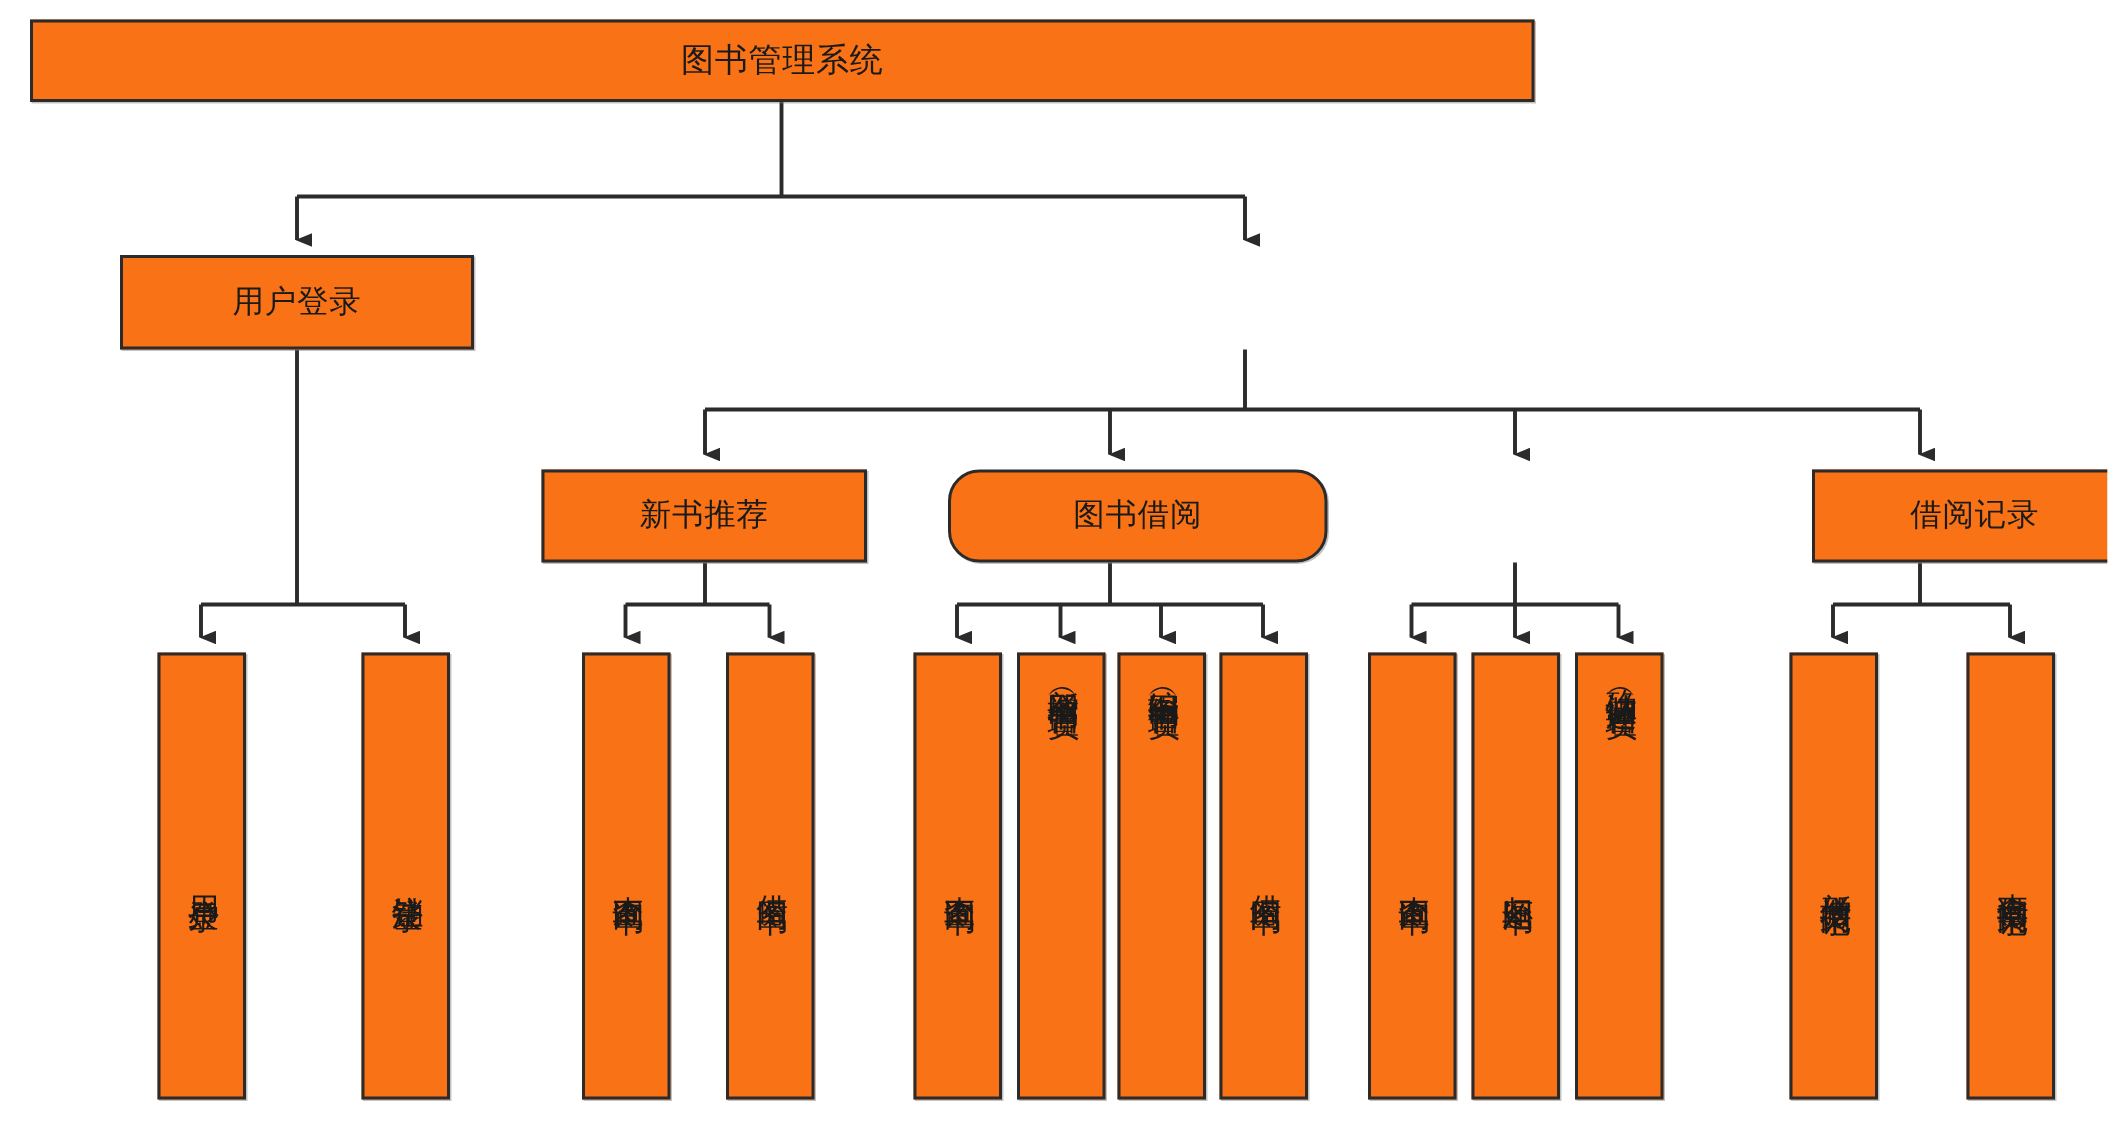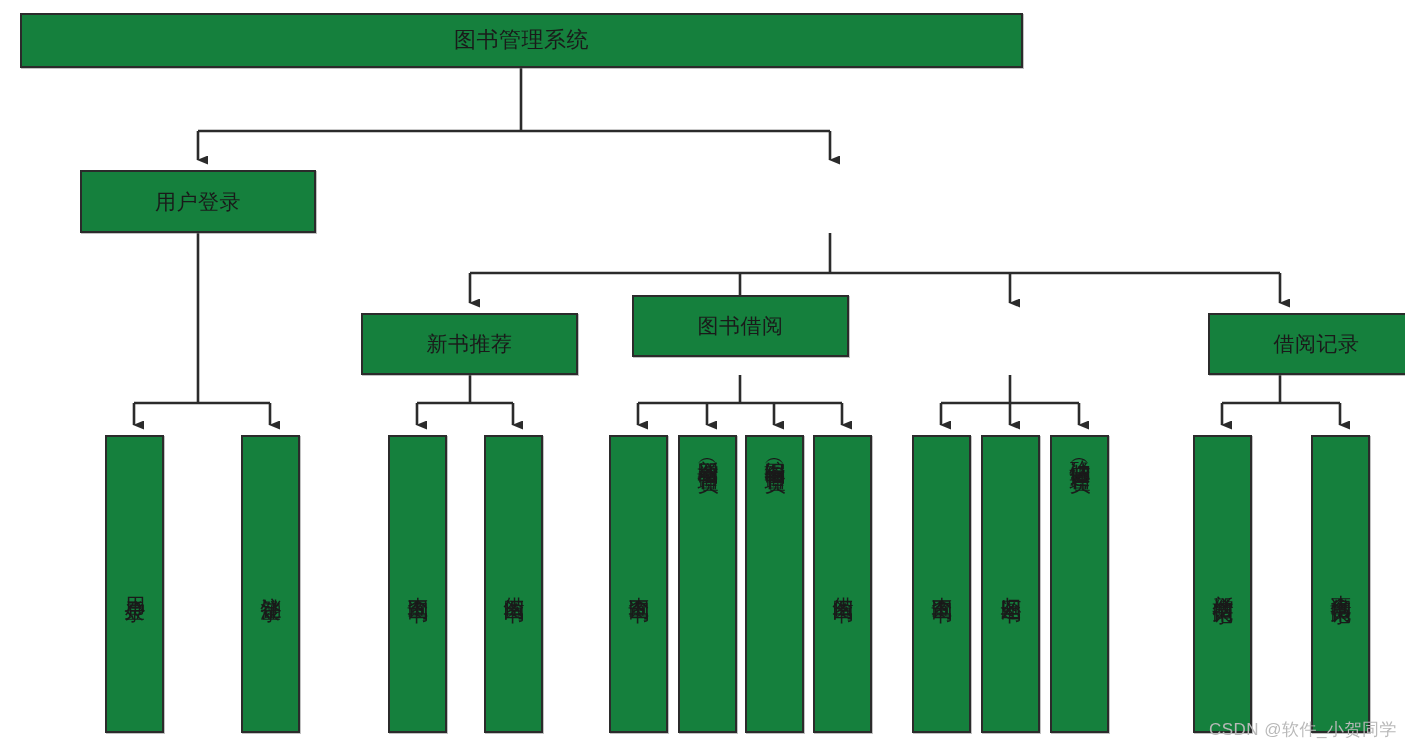--- a/index.html
+++ b/index.html
@@ -22,21 +22,21 @@
     left: 0;
     top: 0;
     width: 1405px;
     height: 747px;
     pointer-events: none;
   }
   .node {
     position: absolute;
     box-sizing: border-box;
     border: 2px solid #2b2b2b;
-    background: #15803d;
+    background: #f97316;
     display: flex;
     align-items: center;
     justify-content: center;
     color: #1a1a1a;
     box-shadow: 1px 1px 0 rgba(120,120,120,0.45);
   }
   .node .lbl {
     display: block;
     text-align: center;
     letter-spacing: 0.5px;
@@ -132,21 +132,21 @@
     <span class="lbl">图书管理系统</span>
   </div>
 
   <div class="node horiz" style="left:80px; top:170px; width:236px; height:63px;">
     <span class="lbl">用户登录</span>
   </div>
 
   <div class="node horiz" style="left:361px; top:313px; width:217px; height:62px;">
     <span class="lbl">新书推荐</span>
   </div>
-  <div class="node horiz" style="left:632px; top:295px; width:217px; height:62px;">
+  <div class="node horiz" style="left:632px; top:313px; width:253px; height:62px;border-radius:21px;">
     <span class="lbl">图书借阅</span>
   </div>
   <div class="node horiz" style="left:1208px; top:313px; width:217px; height:62px;">
     <span class="lbl">借阅记录</span>
   </div>
 
   <div class="node vert center" style="left:105px; top:435px; width:59px; height:298px;">
     <span class="lbl">用户登录</span>
   </div>
   <div class="node vert center" style="left:241px; top:435px; width:59px; height:298px;">
@@ -183,15 +183,14 @@
     <span class="lbl">确认归还（管理员）</span>
   </div>
 
   <div class="node vert center" style="left:1193px; top:435px; width:59px; height:298px;">
     <span class="lbl">新增借阅记录</span>
   </div>
   <div class="node vert center" style="left:1311px; top:435px; width:59px; height:298px;">
     <span class="lbl">查询借阅记录</span>
   </div>
 
-  <div class="watermark">CSDN @软件_小贺同学</div>
 
 </div>
 
 </body></html>

